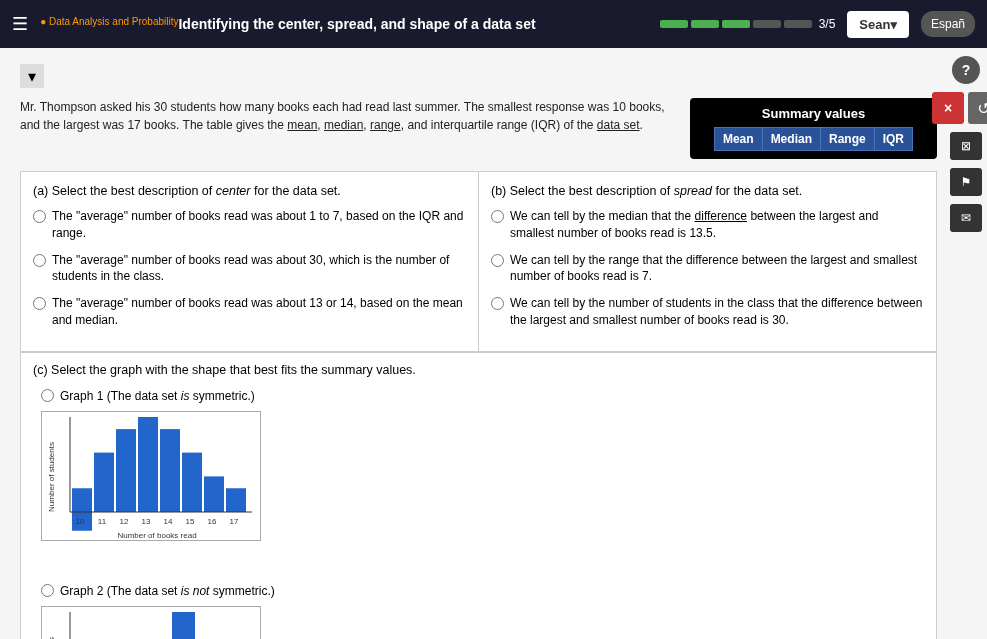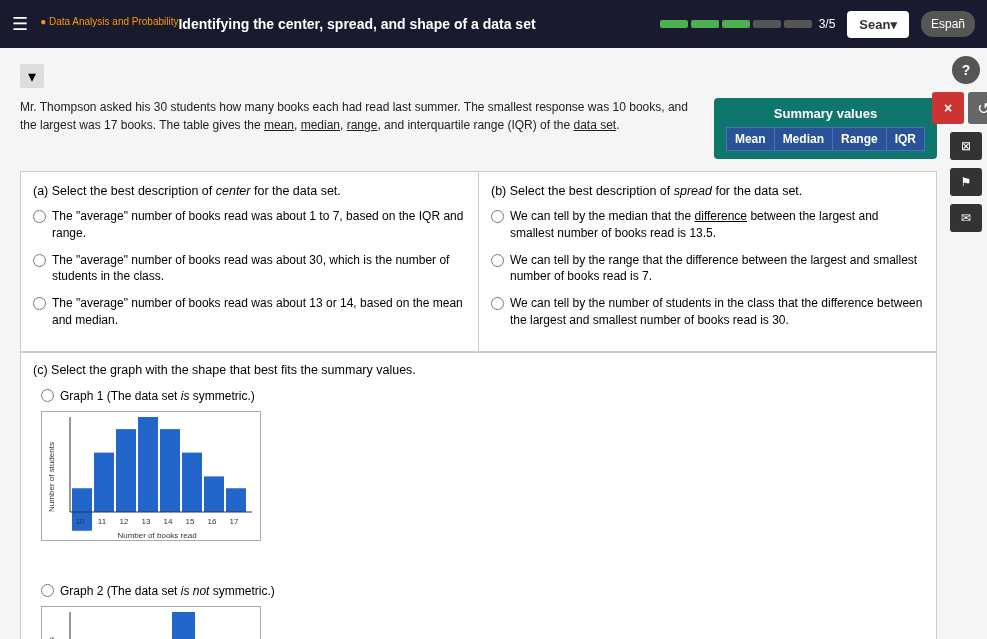--- a/index.html
+++ b/index.html
@@ -124,22 +124,22 @@
       font-size: 12px;
       color: #222;
       line-height: 1.5;
     }
     .underline {
       text-decoration: underline;
     }
 
     
     .summary-table-container {
-      background: #0f766e;
-      padding: 8px 12px;
+      background: #000000;
+      padding: 8px 24px;
       border-radius: 4px;
       min-width: 200px;
     }
     .summary-title {
       color: white;
       font-size: 13px;
       font-weight: bold;
       text-align: center;
       margin-bottom: 6px;
     }

